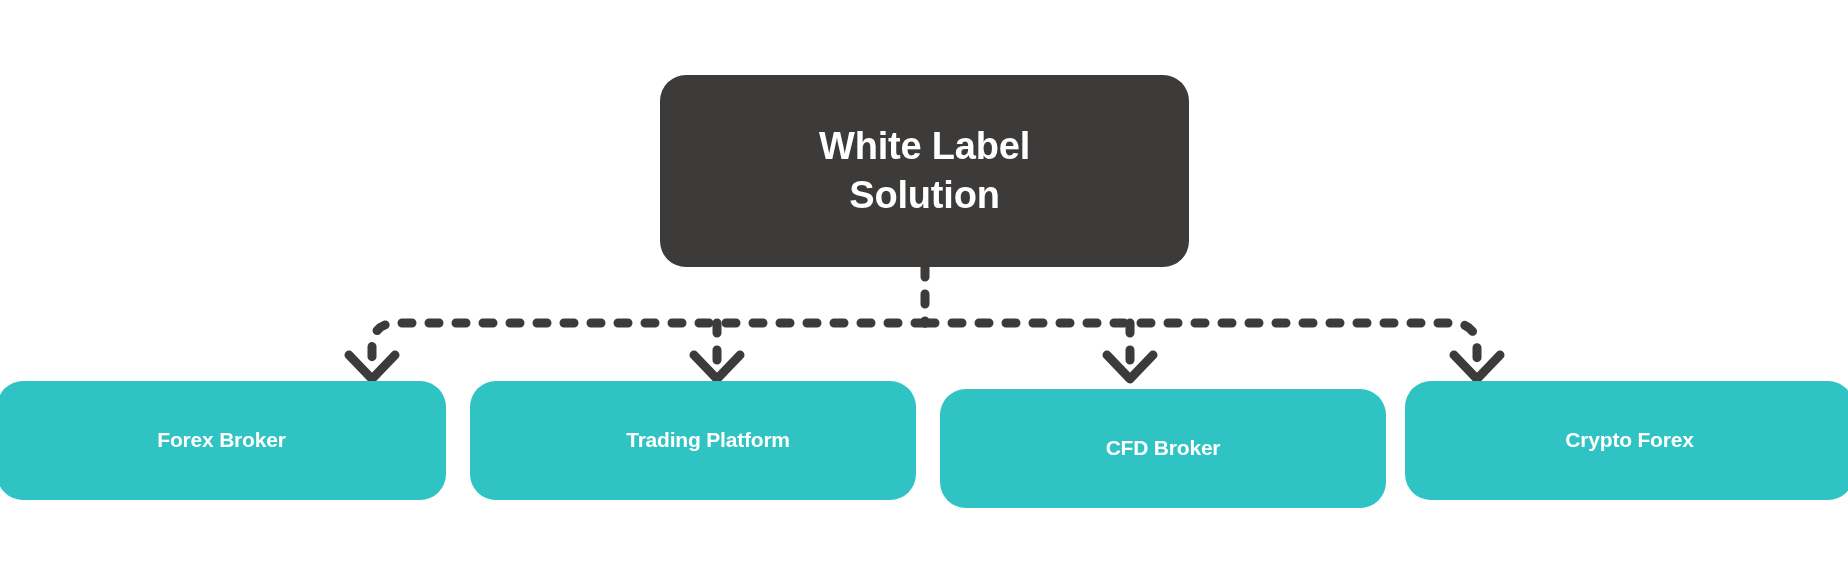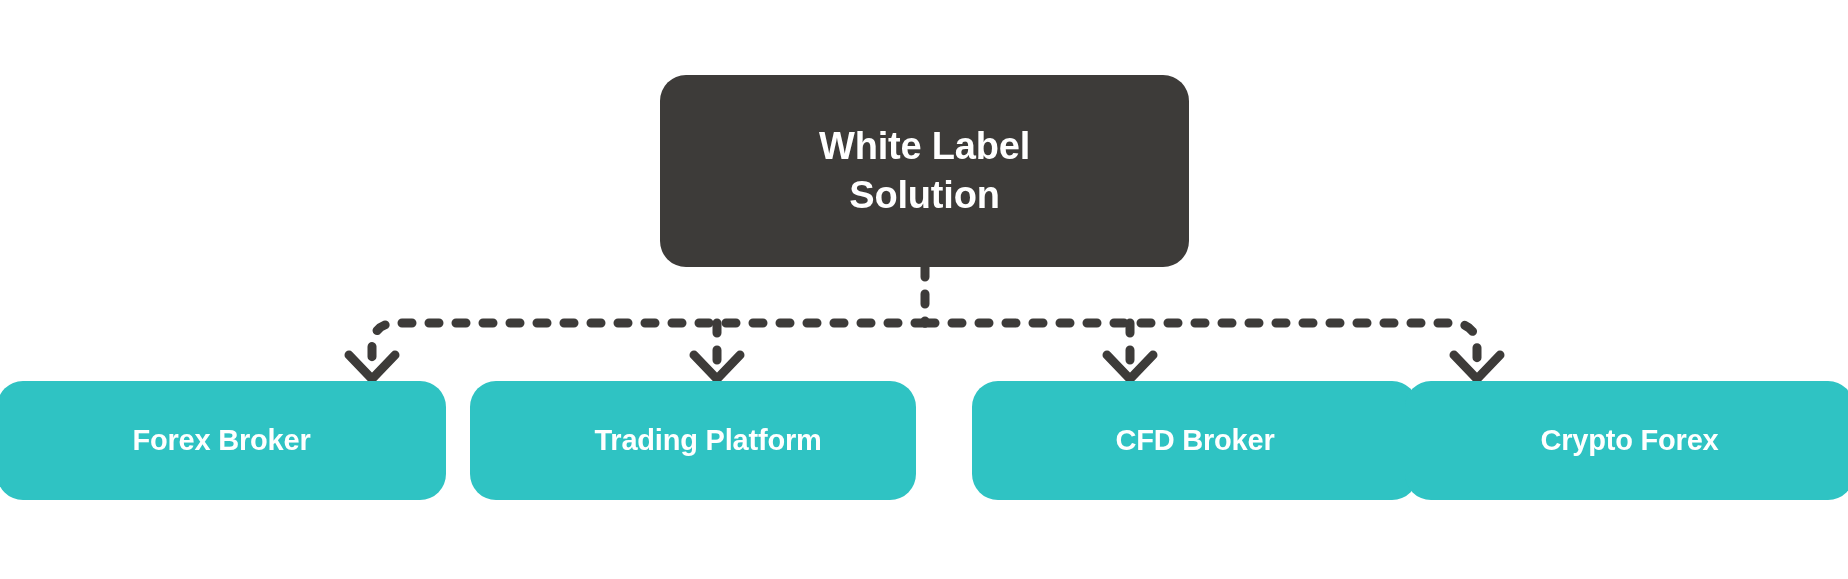--- a/index.html
+++ b/index.html
@@ -53,25 +53,25 @@
   #root-node .node-label {
     font-size: 38px;
   }
   .leaf-node {
     top: 381px;
     height: 119px;
     background: #2FC3C3;
     border-radius: 26px;
   }
   .leaf-node .node-label {
-    font-size: 29px;
+    font-size: 21px;
   }
   #leaf-node-0 { left: -3px;   width: 449px; }
   #leaf-node-1 { left: 470px;  width: 446px; padding-left: 30px; }
-  #leaf-node-2 { left: 972px;  width: 446px; }
+  #leaf-node-2 { left: 940px;  width: 446px; margin-top: 8px; }
   #leaf-node-3 { left: 1405px; width: 449px; }
 </style>
 </head>
 <body>
 
 <div id="diagram">
 
   <svg id="connector-layer" viewBox="0 0 1848 579" width="1848" height="579" aria-hidden="true">
     <g fill="none" stroke="#3D3B39" stroke-width="9" stroke-linecap="round" stroke-linejoin="round" stroke-dasharray="10 17">
       <path d="M 925 267 L 925 323"></path>

